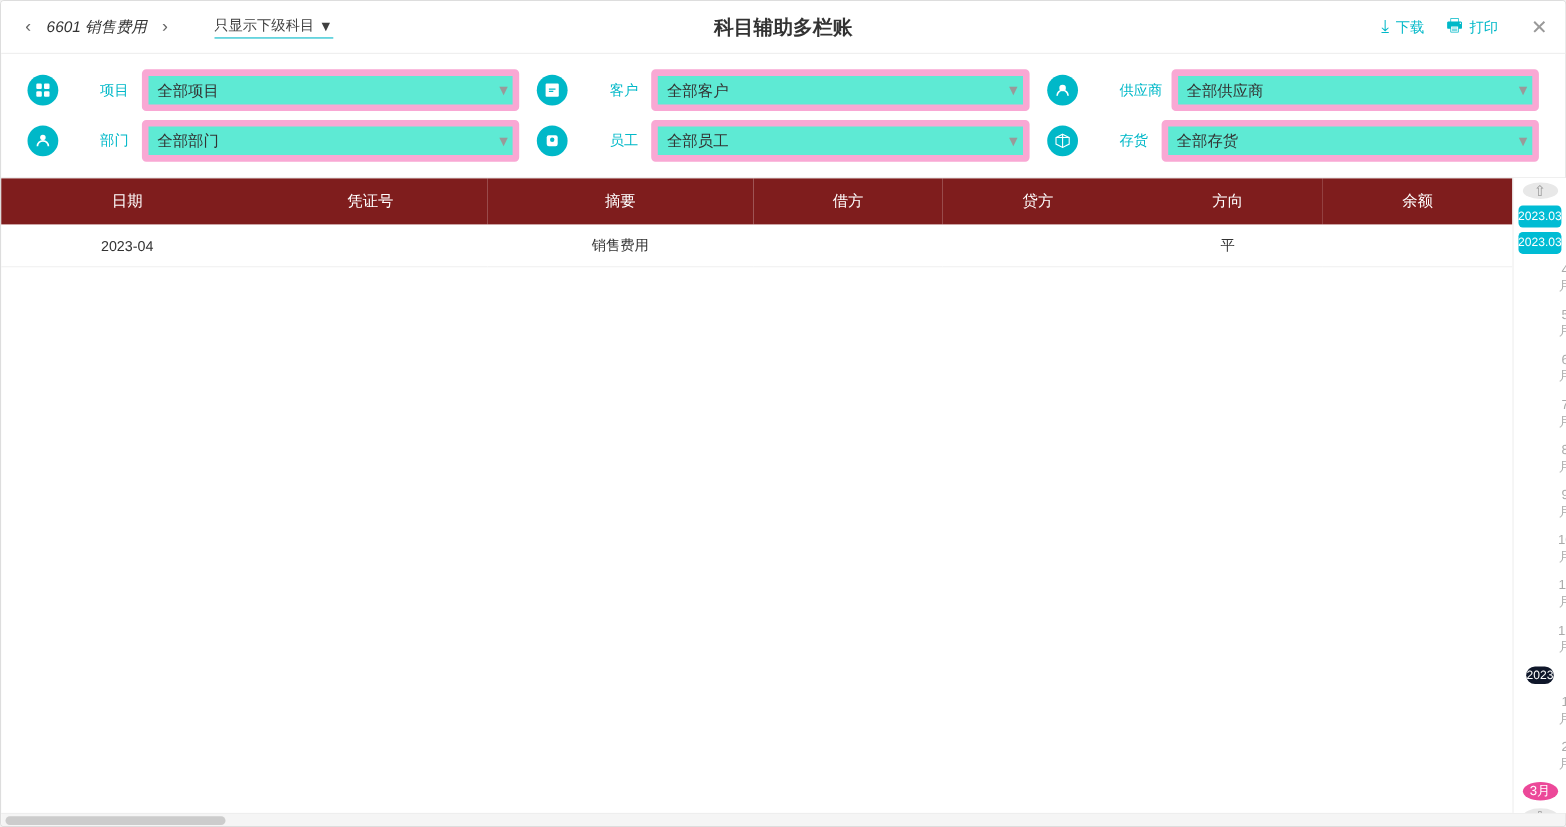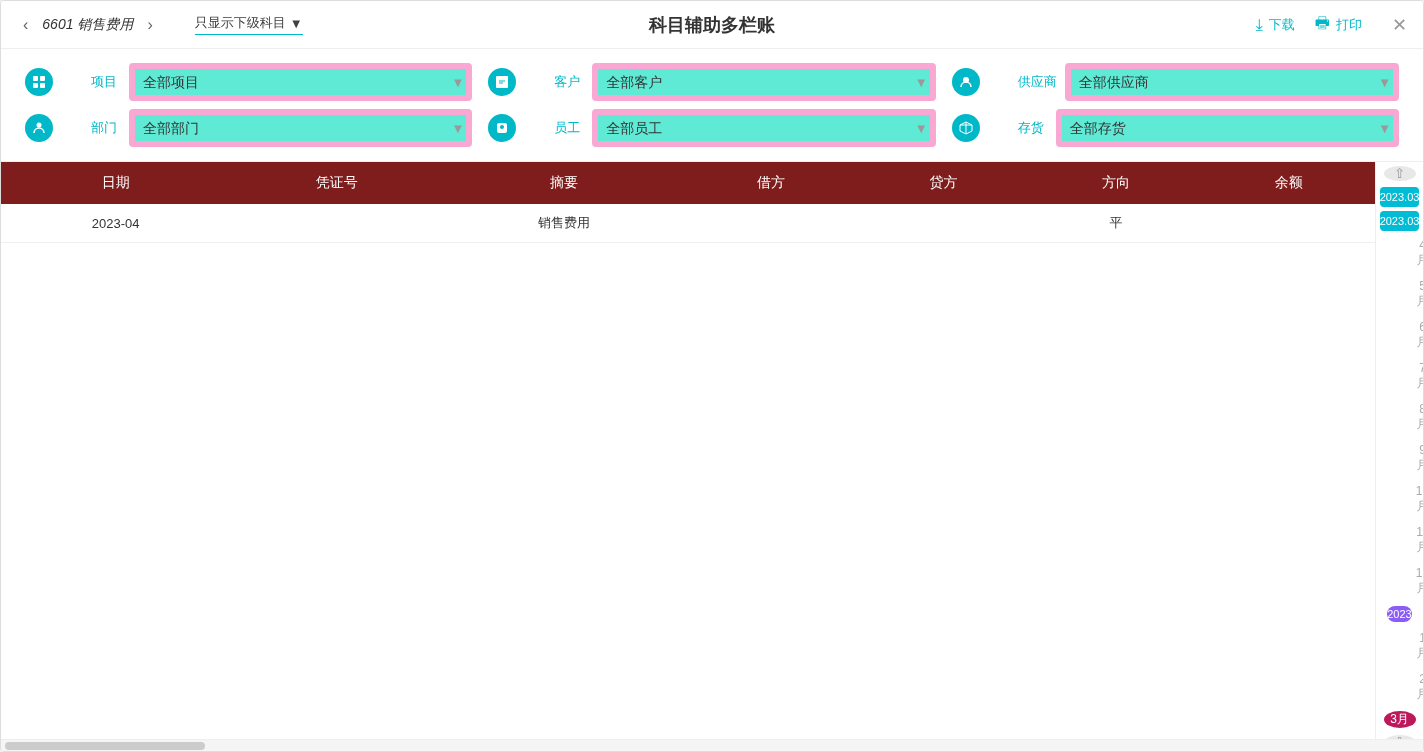--- a/index.html
+++ b/index.html
@@ -180,37 +180,37 @@
       background: #fff;
       border-left: 1px solid #eee;
       display: flex;
       flex-direction: column;
       align-items: center;
       padding-top: 0;
       overflow-y: auto;
       overflow-x: hidden;
     }
     .year-badge {
-      background: #8b5cf6;
+      background: #0f172a;
       color: white;
       font-size: 11px;
       padding: 2px 0;
       border-radius: 10px;
       margin: 4px 0;
     }
     .month-label {
       color: #aaa;
       font-size: 12px;
       text-align: center;
       padding: 5px 0;
       cursor: pointer;
       margin-left: 46px;
     }
     .month-active-teal {
-      background: #be185d;
+      background: #ec4899;
       color: white;
       border-radius: 50%;
       width: 32px;
       height: 32px;
       display: flex;
       align-items: center;
       justify-content: center;
       margin: 3px auto;
       font-size: 12px;
       cursor: pointer;

